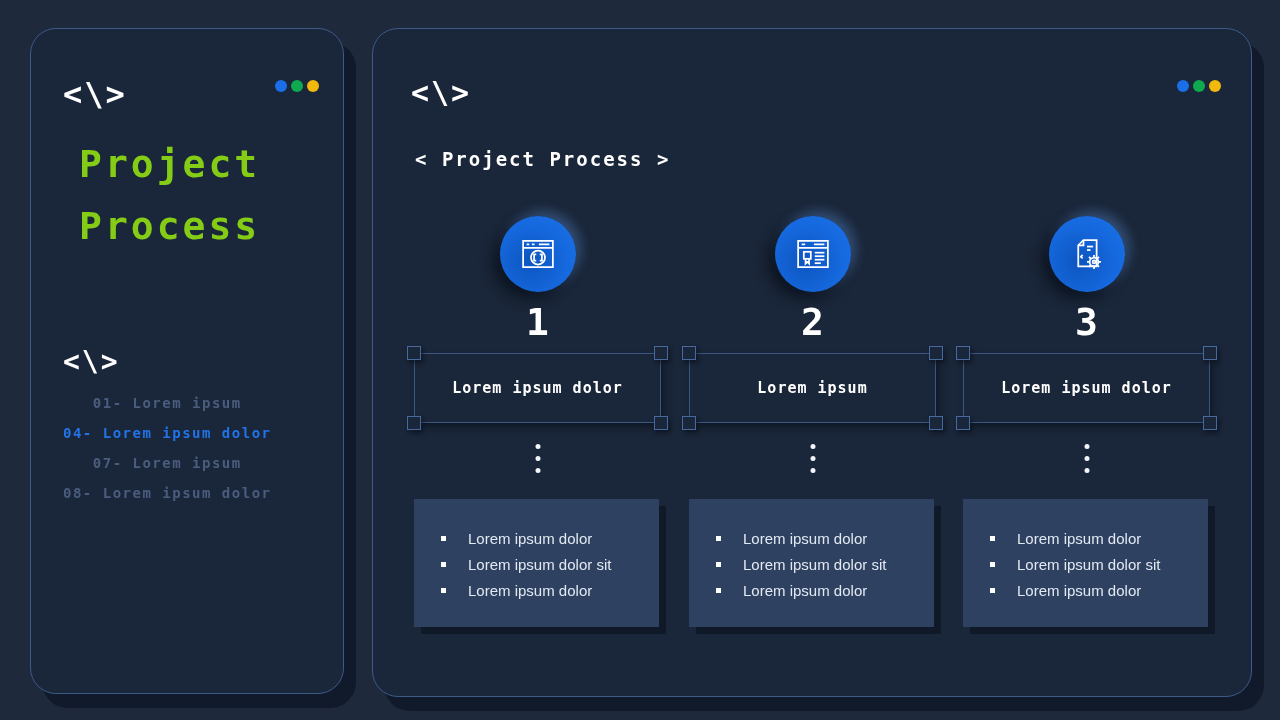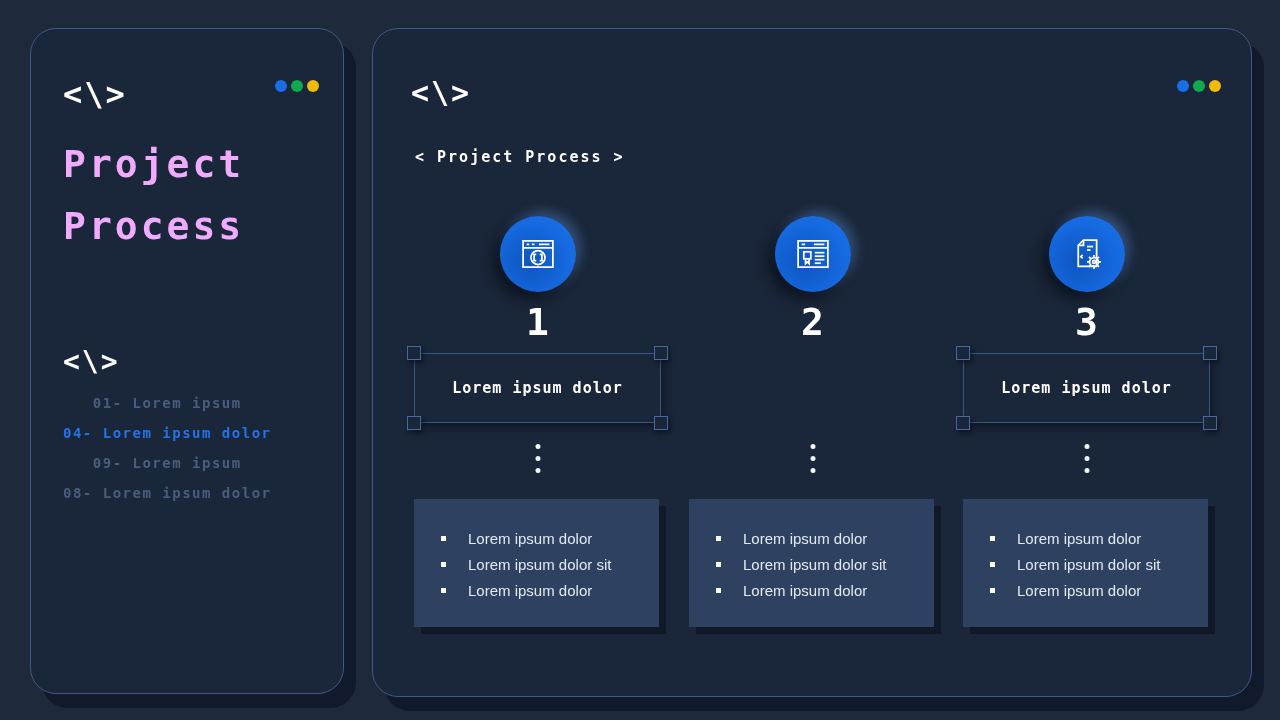--- a/index.html
+++ b/index.html
@@ -13,31 +13,31 @@
   .panel-right { left:372px; top:28px; width:880px; height:669px; }
 
   .mono { font-family:"DejaVu Sans Mono", monospace; font-weight:bold; }
 
   .wdots { position:absolute; display:flex; gap:4px; }
   .wdots-left  { top:51px; right:24px; }
   .wdots-right { top:51px; right:30px; }
   .wdot { width:12px; height:12px; border-radius:50%; }
 
   .logo-left  { position:absolute; left:32px; top:46px; font-size:32px; color:#fff; letter-spacing:2px; }
-  .title-left { position:absolute; left:32px; top:104px; width:250px;
-                font-size:38px; line-height:62px; letter-spacing:3px; color:#f0abfc; }
+  .title-left { position:absolute; left:48px; top:104px; width:250px;
+                font-size:38px; line-height:62px; letter-spacing:3px; color:#84cc16; }
   .logo-section { position:absolute; left:32px; top:316px; font-size:28px; color:#fff; letter-spacing:2px; }
 
   .menu { position:absolute; left:32px; top:366px; display:flex; flex-direction:column; gap:14px;text-align:center; }
   .menu-item { font-family:"DejaVu Sans Mono", monospace; font-weight:bold; font-size:14px;
                letter-spacing:1.5px; color:#4b5d7e; cursor:pointer; white-space:nowrap; }
   .menu-item.active { color:#2273e8; }
 
   .logo-right { position:absolute; left:38px; top:46px; font-size:30px; color:#fff; letter-spacing:2px; }
-  .heading    { position:absolute; left:42px; top:119px; font-size:15px; letter-spacing:2px; color:#fff; }
+  .heading    { position:absolute; left:42px; top:119px; font-size:19px; letter-spacing:2px; color:#fff; }
 
   .col { position:absolute; top:187px; width:247px; height:425px; }
   .col-1 { left:41px; } .col-2 { left:316px; } .col-3 { left:590px; }
 
   .circle { position:absolute; top:0; left:50%; margin-left:-38px; width:76px; height:76px;
             border-radius:50%;
             background:radial-gradient(circle at 40% 60%, #0d55c0 0%, #1568dd 55%, #1e74ea 100%);
             box-shadow:-7px 7px 13px rgba(4,8,16,.6), 5px -5px 12px rgba(110,170,255,.32);
             display:flex; align-items:center; justify-content:center; }
   .circle svg { display:block; }
@@ -75,21 +75,21 @@
       <span class="wdot" style="background: rgb(26, 111, 232);"></span>
       <span class="wdot" style="background: rgb(15, 169, 79);"></span>
       <span class="wdot" style="background: rgb(240, 185, 11);"></span>
     </div>
     <div class="logo-left mono">&lt;\&gt;</div>
     <h1 class="title-left mono">Project Process</h1>
     <div class="logo-section mono">&lt;\&gt;</div>
     <nav class="menu">
       <div class="menu-item">01- Lorem ipsum</div>
       <div class="menu-item active">04- Lorem ipsum dolor</div>
-      <div class="menu-item">09- Lorem ipsum</div>
+      <div class="menu-item">07- Lorem ipsum</div>
       <div class="menu-item">08- Lorem ipsum dolor</div>
     </nav>
   </div>
 
   <div class="panel panel-right">
     <div class="wdots wdots-right">
       <span class="wdot" style="background: rgb(26, 111, 232);"></span>
       <span class="wdot" style="background: rgb(15, 169, 79);"></span>
       <span class="wdot" style="background: rgb(240, 185, 11);"></span>
     </div>
@@ -147,20 +147,27 @@
           <line x1="25" y1="13" x2="37" y2="13"></line>
           <rect x="13.5" y="21.5" width="8" height="8"></rect>
           <path d="M15.5 29.5 v5.5 l2-2 2 2 v-5.5"></path>
           <line x1="26" y1="22.5" x2="37" y2="22.5"></line>
           <line x1="26" y1="26.5" x2="37" y2="26.5"></line>
           <line x1="26" y1="30.5" x2="37" y2="30.5"></line>
           <line x1="26" y1="34.5" x2="33" y2="34.5"></line>
         </svg>
       </div>
       <div class="num mono">2</div>
+      <div class="selbox">
+        <span class="handle h-tl"></span>
+        <span class="handle h-tr"></span>
+        <span class="handle h-bl"></span>
+        <span class="handle h-br"></span>
+        <span class="label mono">Lorem ipsum</span>
+      </div>
       <div class="vdots">
         <span class="vdot"></span>
           <span class="vdot"></span>
           <span class="vdot"></span>
       </div>
       <div class="card">
         <div class="brow">
             <span class="bsq"></span>
             <span class="btext">Lorem ipsum dolor</span>
           </div>

